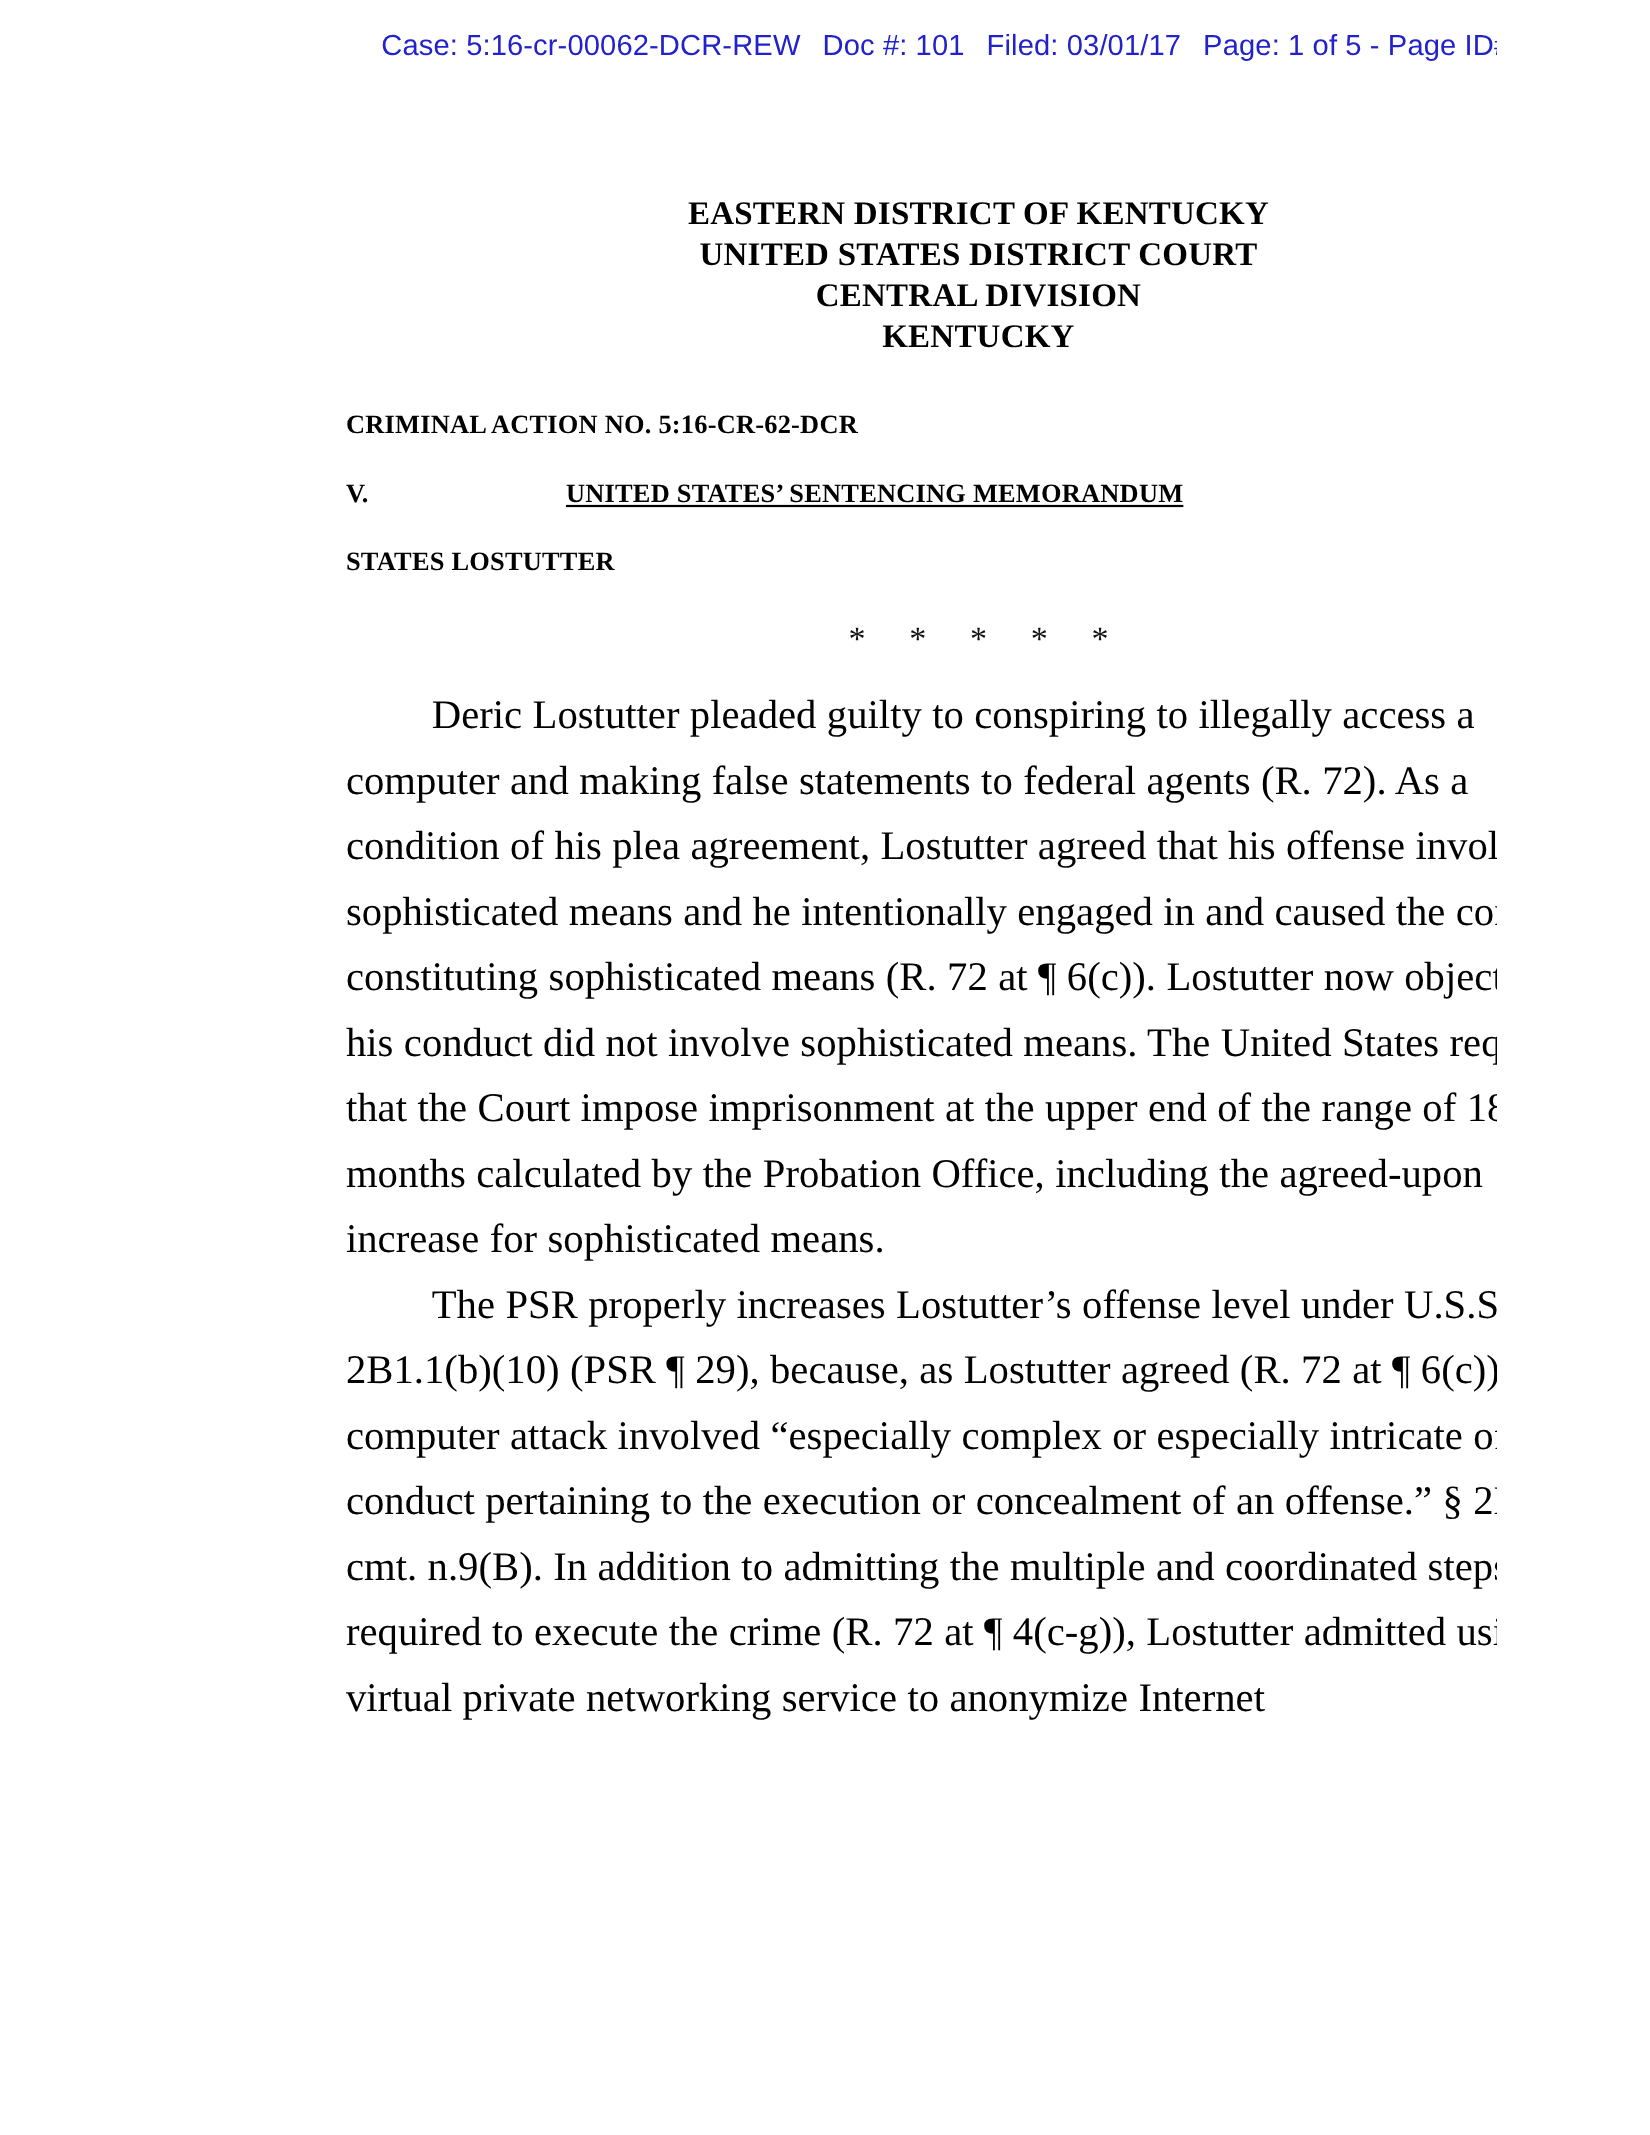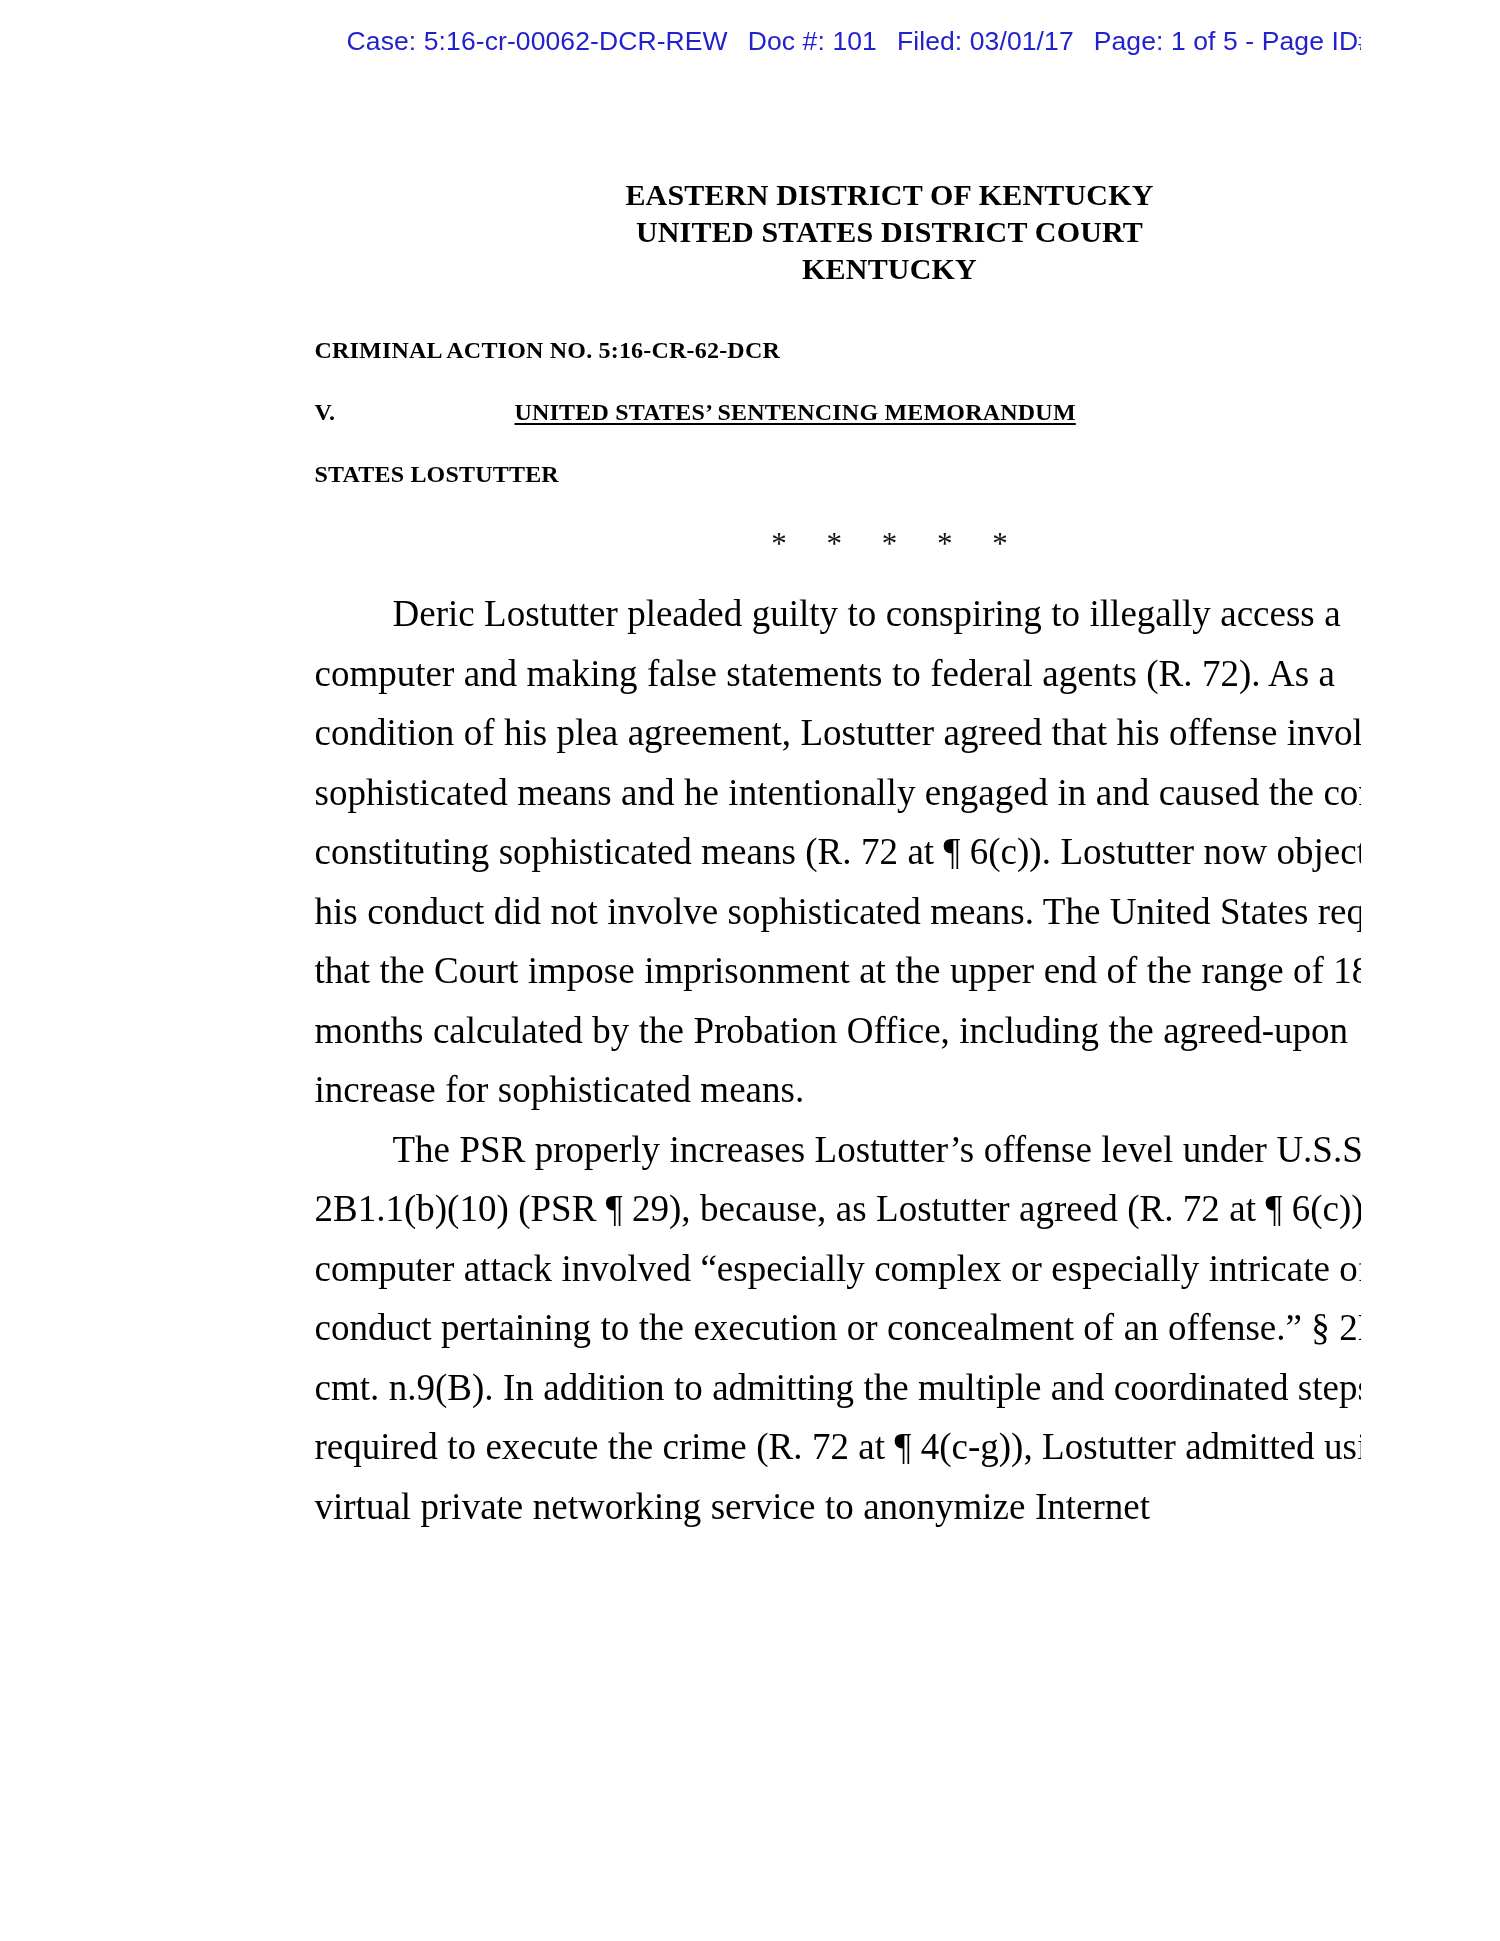--- a/index.html
+++ b/index.html
@@ -111,20 +111,21 @@
 
   <div class="ecf-stamp">
     <span class="seg">Case: 5:16-cr-00062-DCR-REW</span><span class="seg">Doc #: 101</span><span class="seg">Filed: 03/01/17</span><span class="seg">Page: 1 of 5 - Page ID#: 677</span>
   </div>
 
   <div class="content">
 
     <div class="court-caption">
       <div>EASTERN DISTRICT OF KENTUCKY</div>
       <div>UNITED STATES DISTRICT COURT</div>
+      <div>CENTRAL DIVISION</div>
       <div>KENTUCKY</div>
     </div>
 
     <div class="case-block">
       <div class="case-line">CRIMINAL ACTION NO. 5:16-CR-62-DCR</div>
       <div class="case-line vs">
         <span class="v-label">V.</span><span class="doc-title">UNITED STATES’ SENTENCING MEMORANDUM</span>
       </div>
       <div class="case-line last">STATES LOSTUTTER</div>
     </div>

